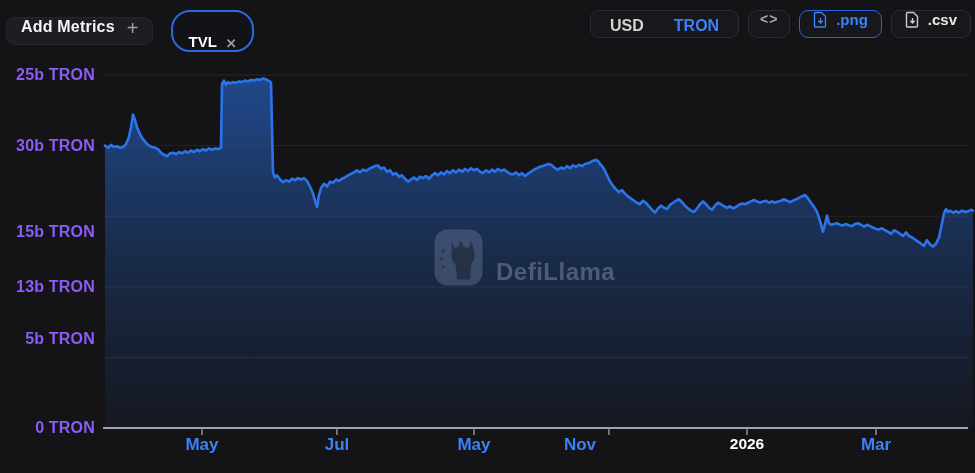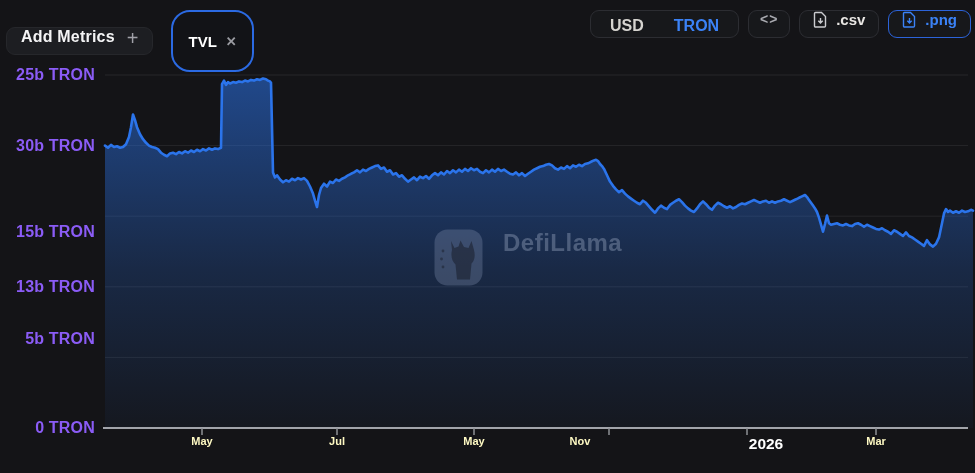--- a/index.html
+++ b/index.html
@@ -10,21 +10,21 @@
   .header-left{position:absolute;left:6px;top:10px;display:flex;gap:18px;align-items:center;}
   .header-right{position:absolute;right:4px;top:10px;display:flex;gap:9px;align-items:center;}
 
   .btn{display:flex;align-items:flex-start;justify-content:center;height:28px;border-radius:9px;
        background:#17181b;border:1px solid #2c2d32;cursor:pointer;box-sizing:border-box;}
 
   .add-metrics{background:#1d1e22;border:1px solid #26272b;padding:0 14px;gap:12px;}
   .add-metrics .lbl{font-size:16px;font-weight:600;color:#f4f4f5;letter-spacing:.2px;}
   .add-metrics .plus{font-size:20px;font-weight:400;color:#a1a1a8;line-height:1;}
 
-  .metric-pill{display:flex;align-items:center;gap:9px;height:38px;padding:10px 15px;
+  .metric-pill{display:flex;align-items:flex-end;gap:9px;height:38px;padding:0 15px;
        border:2px solid #2b6ae3;border-radius:19px;background:#121317;cursor:default;}
   .metric-pill .lbl{font-size:15px;font-weight:700;color:#fff;}
   .metric-pill .close{font-size:13px;color:#9a9ba1;font-weight:700;cursor:pointer;line-height:1;}
 
   .currency-toggle{padding:0 6px;gap:4px;}
   .currency-toggle span{padding:6px 13px;font-size:16px;border-radius:7px;cursor:pointer;}
   .currency-toggle .usd{color:#d6d4d0;font-weight:600;}
   .currency-toggle .tron{color:#3b82f6;font-weight:700;}
 
   .embed-btn{width:42px;font-size:14px;font-weight:700;color:#a9aab0;letter-spacing:1px;}
@@ -34,25 +34,25 @@
   .file-btn svg{display:block;}
 
   
   #plot{position:absolute;left:0;top:0;}
   .gridline{stroke:rgba(255,255,255,0.08);stroke-width:1;}
   .axisline{stroke:#a2a4aa;stroke-width:2;}
   .tick{stroke:#8e9096;stroke-width:1.5;}
   .ylabel{position:absolute;right:880px;transform:translateY(-52%);white-space:nowrap;
           font-size:16px;font-weight:700;color:#8b5cf6;letter-spacing:.2px;}
   .xlabel{position:absolute;top:435px;transform:translateX(-50%);white-space:nowrap;
-          font-size:11px;font-weight:700;color:#fef9c3;}
-  .xlabel.bold{font-weight:800;color:#ffffff;font-size:15.5px;margin-left:19px;}
+          font-size:17px;font-weight:700;color:#3b82f6;}
+  .xlabel.bold{font-weight:800;color:#ffffff;font-size:15.5px;}
 
   
-  .watermark{position:absolute;left:434px;top:229px;display:flex;align-items:flex-start;gap:20px;
+  .watermark{position:absolute;left:434px;top:229px;display:flex;align-items:flex-end;gap:13px;
              pointer-events:none;}
   .watermark .brand{font-size:24px;font-weight:800;letter-spacing:.5px;color:rgba(148,162,188,0.42);}
 </style>
 </head>
 <body>
 
 <div id="app">
 
   <svg id="plot" width="975" height="473" viewBox="0 0 975 473">
     <defs>
@@ -118,29 +118,29 @@
   </div>
 
   <div class="header-right">
     <div class="btn currency-toggle">
       <span class="usd">USD</span>
       <span class="tron">TRON</span>
     </div>
     <div class="btn embed-btn">
       <span>&lt;&gt;</span>
     </div>
+    <div class="btn file-btn png-btn">
+      <svg width="15" height="17" viewBox="0 0 15 17">
+        <path d="M2.5 1.5 h6 l4 4 v9.5 a1 1 0 0 1 -1 1 h-9 a1 1 0 0 1 -1 -1 v-12.5 a1 1 0 0 1 1 -1 z" fill="none" stroke="#3b82f6" stroke-width="1.4"></path>
+        <path d="M7.5 7 v5 m-2.2 -2.2 l2.2 2.2 l2.2 -2.2" fill="none" stroke="#3b82f6" stroke-width="1.4"></path>
+      </svg>
+      <span>.png</span>
+    </div>
     <div class="btn file-btn">
       <svg width="15" height="17" viewBox="0 0 15 17">
         <path d="M2.5 1.5 h6 l4 4 v9.5 a1 1 0 0 1 -1 1 h-9 a1 1 0 0 1 -1 -1 v-12.5 a1 1 0 0 1 1 -1 z" fill="none" stroke="#cbccd0" stroke-width="1.4"></path>
         <path d="M7.5 7 v5 m-2.2 -2.2 l2.2 2.2 l2.2 -2.2" fill="none" stroke="#cbccd0" stroke-width="1.4"></path>
       </svg>
       <span>.csv</span>
     </div>
-    <div class="btn file-btn png-btn">
-      <svg width="15" height="17" viewBox="0 0 15 17">
-        <path d="M2.5 1.5 h6 l4 4 v9.5 a1 1 0 0 1 -1 1 h-9 a1 1 0 0 1 -1 -1 v-12.5 a1 1 0 0 1 1 -1 z" fill="none" stroke="#3b82f6" stroke-width="1.4"></path>
-        <path d="M7.5 7 v5 m-2.2 -2.2 l2.2 2.2 l2.2 -2.2" fill="none" stroke="#3b82f6" stroke-width="1.4"></path>
-      </svg>
-      <span>.png</span>
-    </div>
   </div>
 
 </div>
 
 </body></html>

